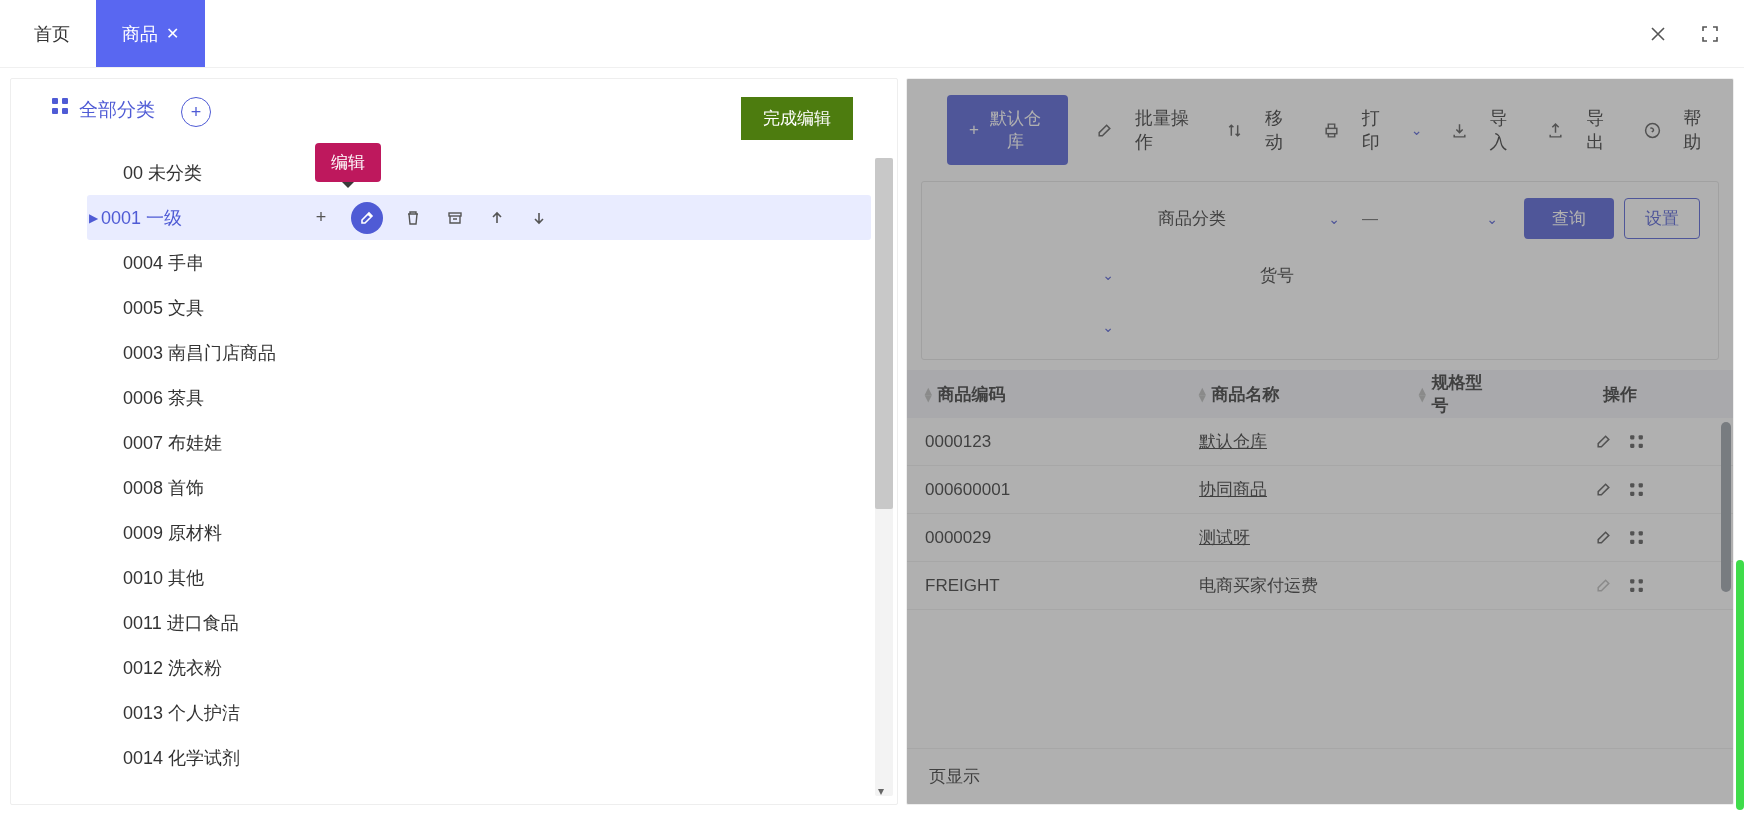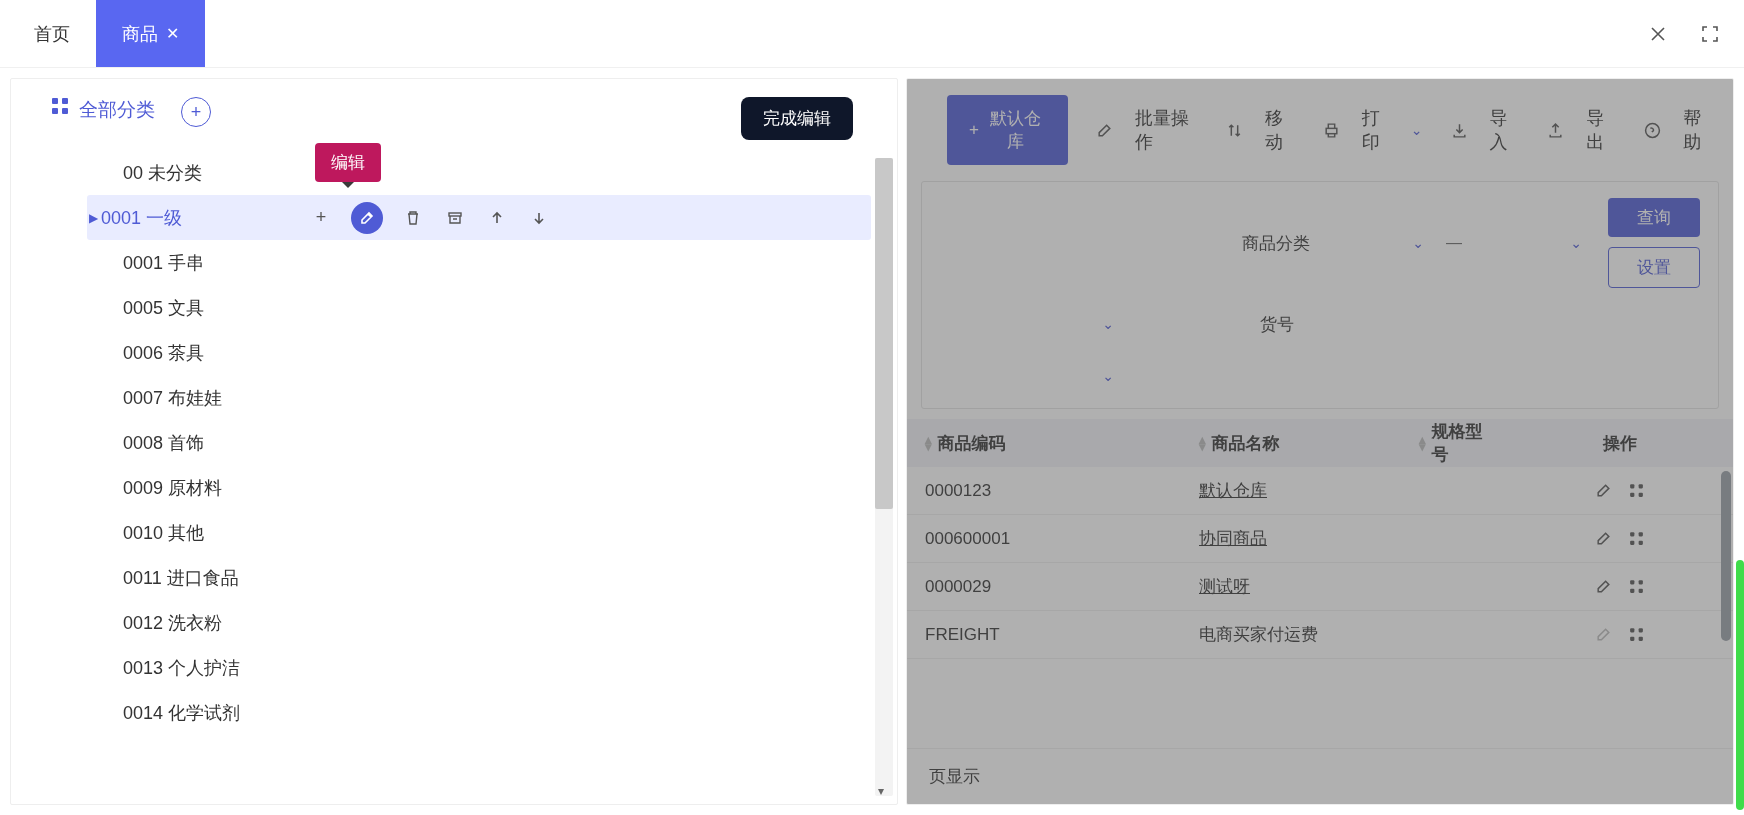--- a/index.html
+++ b/index.html
@@ -15,21 +15,21 @@
 
 
 .main { display: flex; height: calc(100% - 68px); padding: 10px; gap: 8px; }
 
 
 .left-panel { width: 888px; background: #fff; border: 1px solid #eee; border-radius: 2px; position: relative; display: flex; flex-direction: column; }
 .left-header { display: flex; padding: 18px 24px 10px 40px; }
 .grid-icon { color: #4f5bd5; margin-right: 10px; display: inline-flex; }
 .all-cat { color: #4f5bd5; font-size: 19px; cursor: pointer; }
 .add-circle { margin-left: 26px; width: 30px; height: 30px; border: 1.5px solid #4f5bd5; border-radius: 50%; display: flex; align-items: center; justify-content: center; color: #4f5bd5; font-size: 18px; cursor: pointer; }
-.done-btn { margin-left: auto; background: #0f172a; color: #fff; border: none; padding: 10px 22px; border-radius: 8px; font-size: 17px; cursor: pointer; margin-right: 20px; }
+.done-btn { margin-left: auto; background: #4d7c0f; color: #fff; border: none; padding: 10px 22px; border-radius: 0; font-size: 17px; cursor: pointer; margin-right: 20px; }
 
 .cat-list { flex: 1; overflow: hidden; position: relative; padding-left: 86px; }
 .scroll-track { position: absolute; right: 4px; top: 8px; width: 18px; bottom: 8px; background: #f3f3f3; border-radius: 2px; }
 .scroll-thumb { position: absolute; top: 0; width: 100%; height: 55%; background: #c8c8c8; border-radius: 2px; }
 .scroll-down-arrow { position: absolute; bottom: -2px; left: 3px; font-size: 12px; color: #666; }
 
 .cat-item { height: 45px; display: flex; align-items: center; font-size: 18px; color: #333; padding-left: 26px; cursor: pointer; margin-right: 26px; }
 .cat-item.selected { background: #e9ecff; color: #4f5bd5; border-radius: 3px; margin-left: -10px; padding-left: 14px; position: relative; }
 .cat-item.selected .tri { position: absolute; left: 2px; color: #4f5bd5; font-size: 12px; }
 .cat-item-text { }
@@ -53,22 +53,22 @@
 .tbl-link .ic { color: #555; }
 
 .filter-box { border: 1px solid #e3e3e3; margin: 2px 14px 10px 14px; border-radius: 3px; padding: 16px 18px; }
 .filter-row { display: flex; align-items: center; gap: 20px; margin-bottom: 20px; }
 .filter-row:last-child { margin-bottom: 0; }
 .f-label { font-size: 17px; color: #333; }
 .f-select { width: 110px; height: 32px; display: flex; align-items: center; justify-content: flex-end; padding-right: 6px; }
 .chev { color: #4f5bd5; font-size: 14px; }
 .dash { color: #666; margin: 0 6px; }
 .qbtn { background: #4f5bd5; color: #fff; border: none; padding: 8px 28px; border-radius: 4px; font-size: 17px; cursor: pointer; }
-.sbtn { background: #fff; color: #4f5bd5; border: 1px solid #4f5bd5; padding: 8px 28px; border-radius: 4px; font-size: 17px; cursor: pointer; }
-.right-btns { display: flex; flex-direction: column; gap: 10px; margin-left: auto; }
+.sbtn { background: #fff; color: #4f5bd5; border: 1px solid #4f5bd5; padding: 8px 20px; border-radius: 4px; font-size: 17px; cursor: pointer; }
+.right-btns { display: flex; flex-direction: row; gap: 10px; margin-left: auto; }
 
 
 .tbl-wrap { flex: 1; overflow: hidden; position: relative; }
 .tbl-head { display: flex; background: #f2f3f8; font-size: 17px; font-weight: 600; color: #333; height: 48px; align-items: center; }
 .th, .td { padding: 0 12px; display: flex; align-items: center; }
 .col-code { width: 280px; padding-left: 18px; }
 .col-name { width: 220px; }
 .col-spec { width: 100px; }
 .col-op { flex: 1; justify-content: center; }
 .sort-ic { color: #bbb; margin-right: 6px; font-size: 13px; display: inline-flex; flex-direction: column; line-height: 7px; }
@@ -163,24 +163,27 @@
           </span>
           <span class="act-ic">
             <svg width="16" height="16" viewBox="0 0 16 16" fill="none" stroke="#555" stroke-width="1.6">
                 <path d="M8 3v10 M4 9l4 4 4-4"></path>
               </svg>
           </span>
         </div>
       </div>
 
       <div class="cat-item">
-          <span class="cat-item-text">0001 手串</span>
+          <span class="cat-item-text">0004 手串</span>
         </div>
       <div class="cat-item">
           <span class="cat-item-text">0005 文具</span>
+        </div>
+      <div class="cat-item">
+          <span class="cat-item-text">0003 南昌门店商品</span>
         </div>
       <div class="cat-item">
           <span class="cat-item-text">0006 茶具</span>
         </div>
       <div class="cat-item">
           <span class="cat-item-text">0007 布娃娃</span>
         </div>
       <div class="cat-item">
           <span class="cat-item-text">0008 首饰</span>
         </div>

